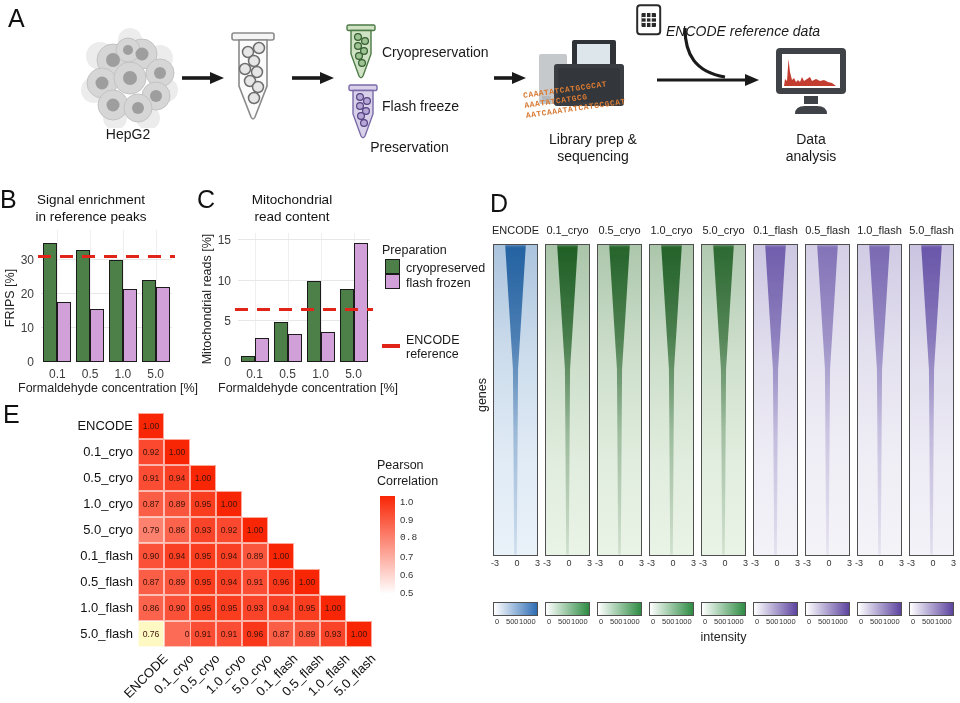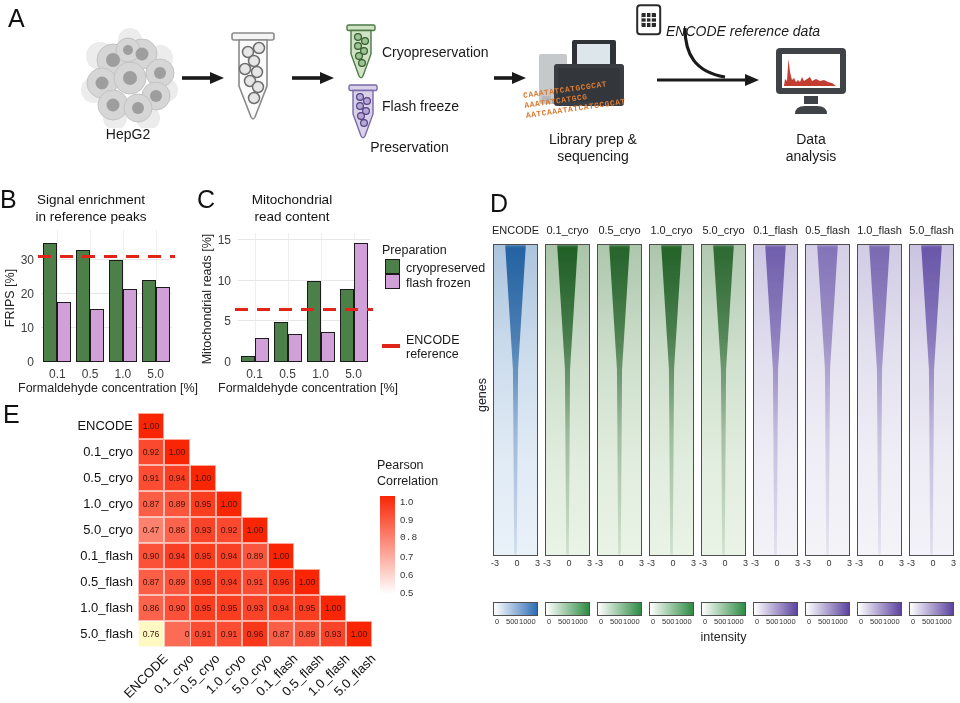--- a/index.html
+++ b/index.html
@@ -433,21 +433,21 @@
       <div class="e-cell" style="left: 0px; top: 0px; background: rgb(249, 38, 6);">1.00</div>
       <div class="e-cell" style="left: 0px; top: 26px; background: rgb(250, 73, 46);">0.92</div>
       <div class="e-cell" style="left: 26px; top: 26px; background: rgb(249, 38, 6);">1.00</div>
       <div class="e-cell" style="left: 0px; top: 52px; background: rgb(250, 77, 51);">0.91</div>
       <div class="e-cell" style="left: 26px; top: 52px; background: rgb(250, 64, 36);">0.94</div>
       <div class="e-cell" style="left: 52px; top: 52px; background: rgb(249, 38, 6);">1.00</div>
       <div class="e-cell" style="left: 0px; top: 78px; background: rgb(251, 94, 71);">0.87</div>
       <div class="e-cell" style="left: 26px; top: 78px; background: rgb(250, 86, 61);">0.89</div>
       <div class="e-cell" style="left: 52px; top: 78px; background: rgb(250, 60, 31);">0.95</div>
       <div class="e-cell" style="left: 78px; top: 78px; background: rgb(249, 38, 6);">1.00</div>
-      <div class="e-cell" style="left: 0px; top: 104px; background: rgb(252, 129, 111);">0.47</div>
+      <div class="e-cell" style="left: 0px; top: 104px; background: rgb(252, 129, 111);">0.79</div>
       <div class="e-cell" style="left: 26px; top: 104px; background: rgb(251, 99, 76);">0.86</div>
       <div class="e-cell" style="left: 52px; top: 104px; background: rgb(250, 68, 41);">0.93</div>
       <div class="e-cell" style="left: 78px; top: 104px; background: rgb(250, 73, 46);">0.92</div>
       <div class="e-cell" style="left: 104px; top: 104px; background: rgb(249, 38, 6);">1.00</div>
       <div class="e-cell" style="left: 0px; top: 130px; background: rgb(250, 81, 56);">0.90</div>
       <div class="e-cell" style="left: 26px; top: 130px; background: rgb(250, 64, 36);">0.94</div>
       <div class="e-cell" style="left: 52px; top: 130px; background: rgb(250, 60, 31);">0.95</div>
       <div class="e-cell" style="left: 78px; top: 130px; background: rgb(250, 64, 36);">0.94</div>
       <div class="e-cell" style="left: 104px; top: 130px; background: rgb(250, 86, 61);">0.89</div>
       <div class="e-cell" style="left: 130px; top: 130px; background: rgb(249, 38, 6);">1.00</div>

